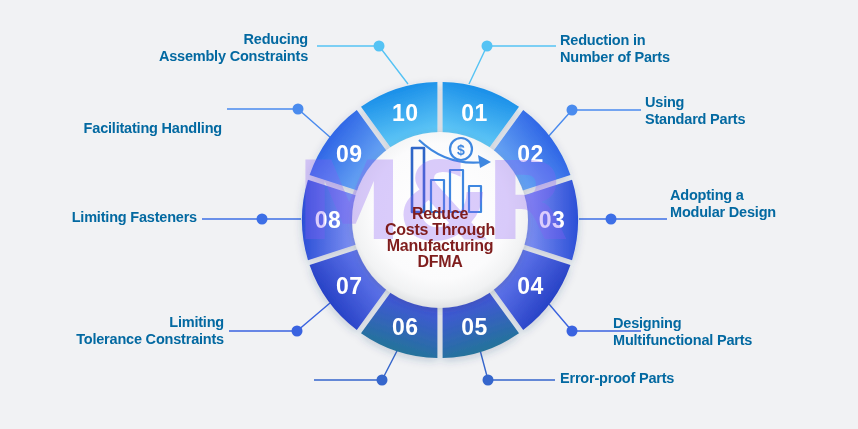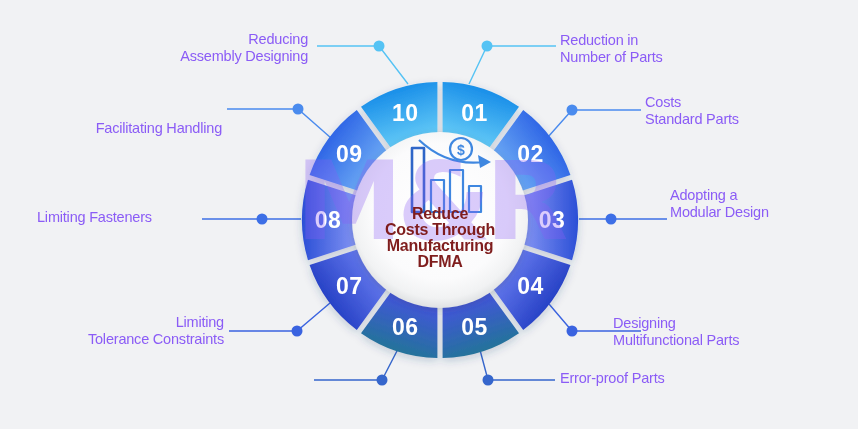--- a/index.html
+++ b/index.html
@@ -10,32 +10,32 @@
   }
   #donut-svg{position:absolute;left:0;top:0;z-index:1;}
   #watermark{
     position:absolute;left:0;top:148px;width:858px;z-index:2;
     text-align:center;font-family:"DejaVu Sans", sans-serif;
     font-weight:bold;font-size:108px;line-height:1;letter-spacing:-6px;
     color:#8b5cf6;opacity:.30;pointer-events:none;user-select:none;
   }
   .lbl{
     position:absolute;z-index:3;
-    font-size:14.5px;font-weight:normal;line-height:17px;
-    color:#8b5cf6;letter-spacing:-.2px;white-space:nowrap;
+    font-size:14.5px;font-weight:bold;line-height:17px;
+    color:#0369a1;letter-spacing:-.2px;white-space:nowrap;
   }
   .lbl span{display:block;}
   .lbl-n01{left:560px;top:32px;text-align:left;}
   .lbl-n02{left:645px;top:94px;text-align:left;}
   .lbl-n03{left:670px;top:187px;text-align:left;}
   .lbl-n04{left:613px;top:315px;text-align:left;}
   .lbl-n05{left:560px;top:370px;text-align:left;}
   .lbl-n06{left:88px;width:220px;top:364px;text-align:right;}
   .lbl-n07{left:58px;width:166px;top:314px;text-align:right;}
-  .lbl-n08{left:37px;width:160px;top:209px;text-align:left;}
+  .lbl-n08{left:37px;width:160px;top:209px;text-align:right;}
   .lbl-n09{left:60px;width:162px;top:100px;text-align:right;margin-top:20px;}
   .lbl-n10{left:146px;width:162px;top:31px;text-align:right;}
   #center-title{
     position:absolute;left:355px;top:206px;width:170px;z-index:4;
     text-align:center;font-weight:bold;font-size:16px;line-height:16px;
     color:#7f1d1d;letter-spacing:-.3px;
   }
   #center-title span{display:block;}
 </style>
 </head>
@@ -160,21 +160,21 @@
     </g>
     </svg>
 
   <div id="watermark">M&amp;R</div>
 
   <div class="lbl lbl-n01">
     <span>Reduction in</span>
     <span>Number of Parts</span>
   </div>
   <div class="lbl lbl-n02">
-    <span>Costs</span>
+    <span>Using</span>
     <span>Standard Parts</span>
   </div>
   <div class="lbl lbl-n03">
     <span>Adopting a</span>
     <span>Modular Design</span>
   </div>
   <div class="lbl lbl-n04">
     <span>Designing</span>
     <span>Multifunctional Parts</span>
   </div>
@@ -186,21 +186,21 @@
     <span>Tolerance Constraints</span>
   </div>
   <div class="lbl lbl-n08">
     <span>Limiting Fasteners</span>
   </div>
   <div class="lbl lbl-n09">
     <span>Facilitating Handling</span>
   </div>
   <div class="lbl lbl-n10">
     <span>Reducing</span>
-    <span>Assembly Designing</span>
+    <span>Assembly Constraints</span>
   </div>
 
   <div id="center-title">
     <span>Reduce</span>
     <span>Costs Through</span>
     <span>Manufacturing</span>
     <span>DFMA</span>
   </div>
 
 </div>

